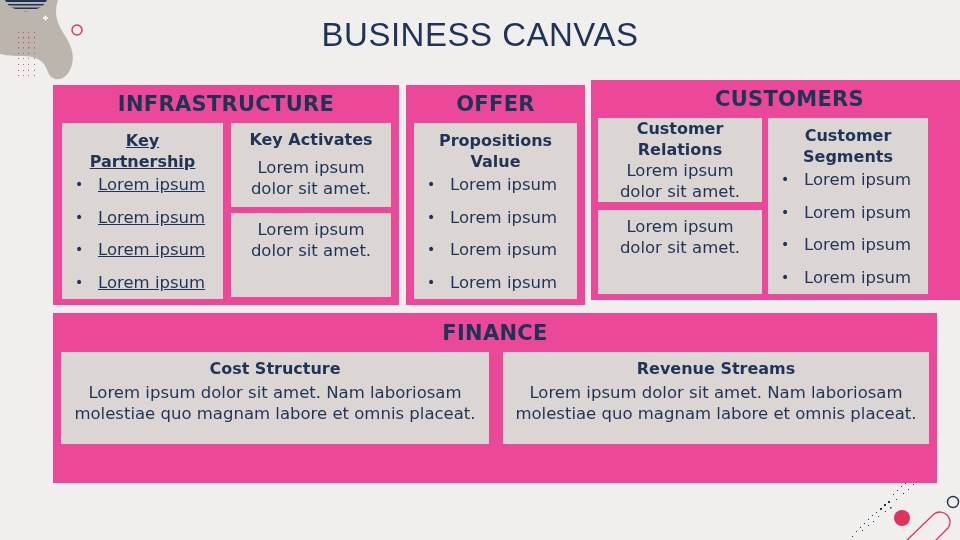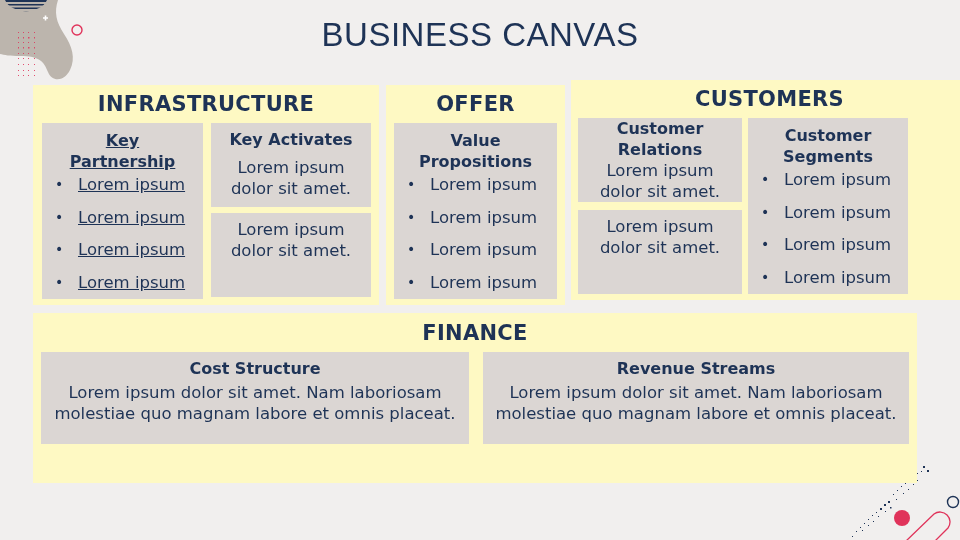--- a/index.html
+++ b/index.html
@@ -11,21 +11,21 @@
     position: relative;
   }
   .deco { position: absolute; }
   .title {
     position: absolute; left: 0; width: 960px; top: 16px;
     text-align: center; font-size: 33px; font-weight: normal;
     letter-spacing: 0.5px; color: #1e3356;
     font-family: "Liberation Sans", sans-serif;
   }
   .section {
-    position: absolute; background: #fef9c3;
+    position: absolute; background: #ec4899; margin-left: 20px;
   }
   .section-title {
     position: absolute; left: 0; right: 0; text-align: center;
     font-weight: bold; font-size: 21px; color: #1e3356;
     font-family: "DejaVu Sans", sans-serif; letter-spacing: 0.3px;
   }
   .box {
     position: absolute; background: #dbd6d3;
     text-align: center; color: #1e3356;
   }
@@ -176,22 +176,22 @@
       <div>Lorem ipsum</div>
       <div>dolor sit amet.</div>
     </div>
   </div>
 </div>
 
 <div class="section" style="left:386px;top:85px;width:179px;height:220px;">
   <div class="section-title" style="top:7px;">OFFER</div>
   <div class="box" style="left:8px;top:38px;width:163px;height:176px;">
     <div class="box-title" style="margin-top:7px;">
+      <div>Propositions</div>
       <div>Value</div>
-      <div>Propositions</div>
     </div>
     <ul class="blist" style="margin-top:2px;">
       <li>Lorem ipsum</li>
       <li>Lorem ipsum</li>
       <li>Lorem ipsum</li>
       <li>Lorem ipsum</li>
     </ul>
   </div>
 </div>
 

